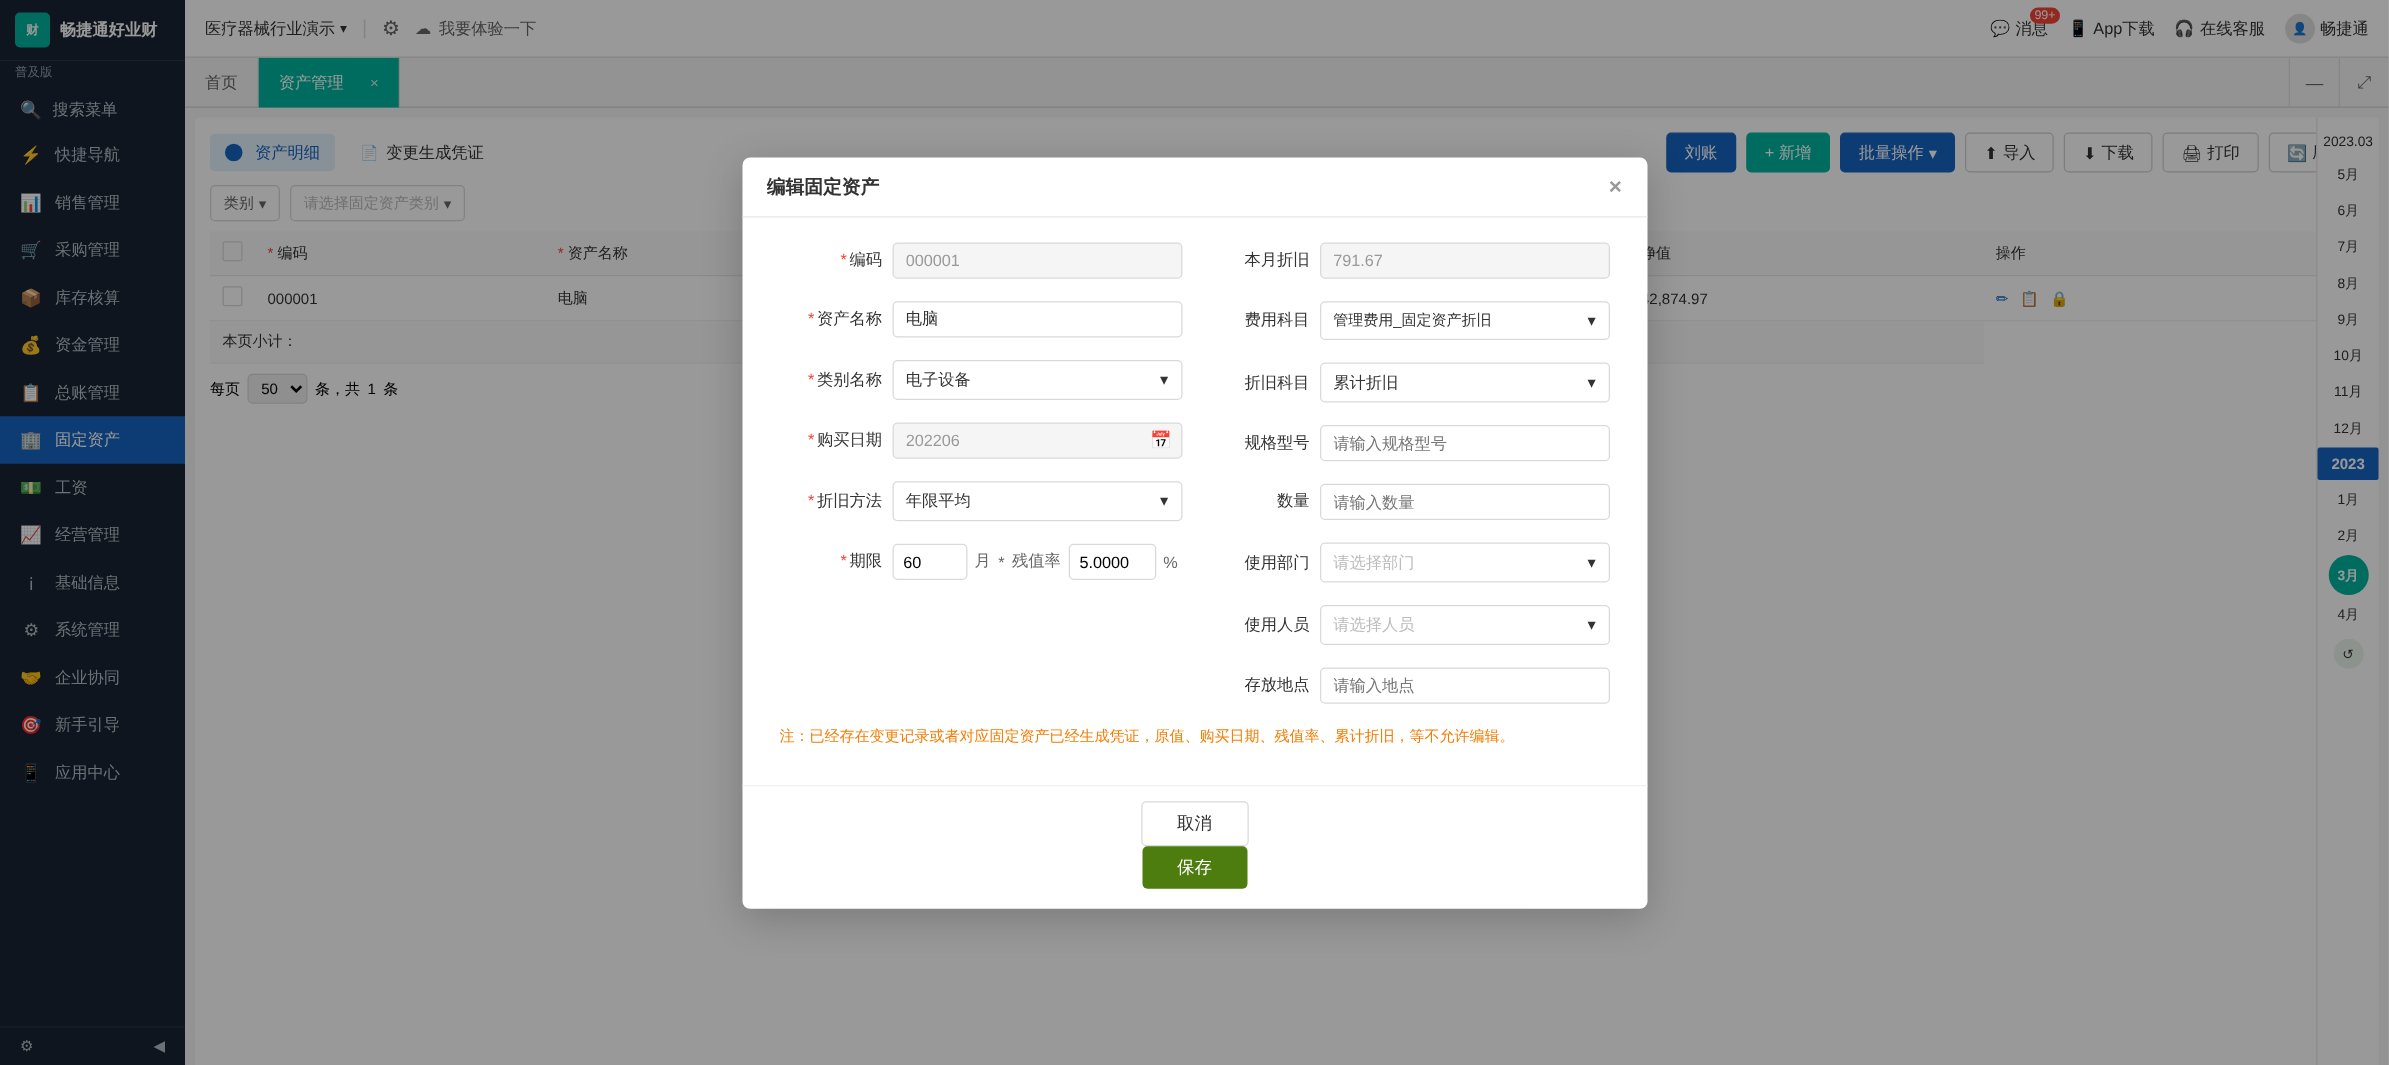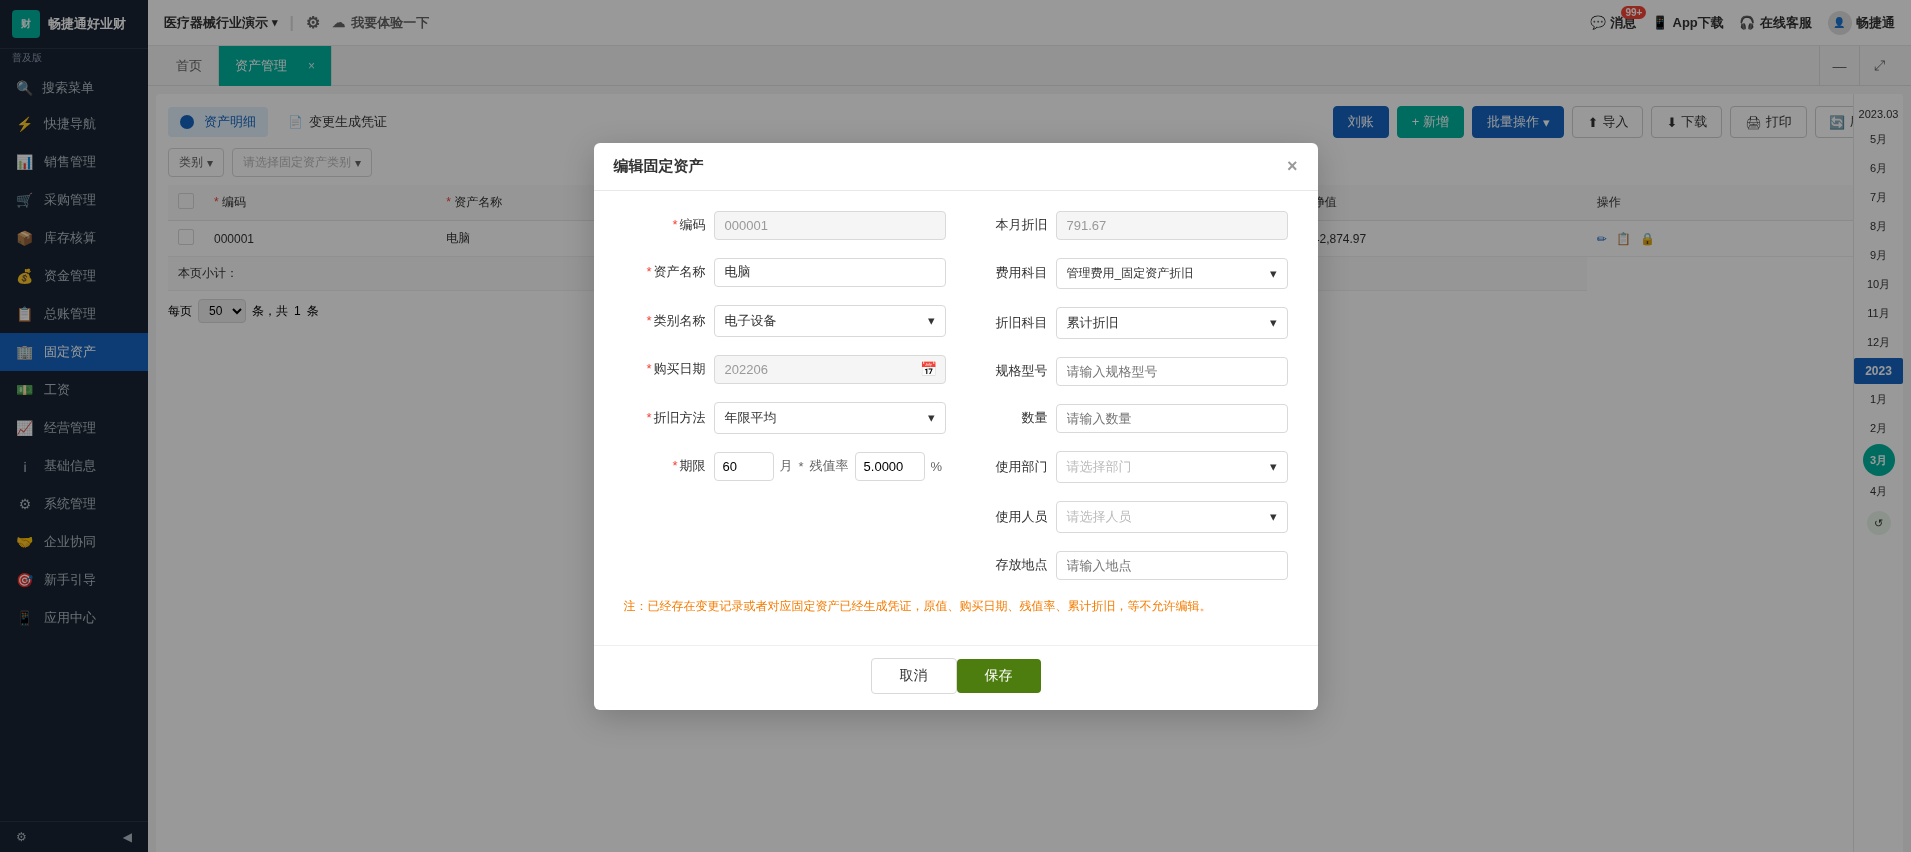--- a/index.html
+++ b/index.html
@@ -28,39 +28,39 @@
     .sidebar-item-icon { width: 18px; height: 18px; display: flex; align-items: center; justify-content: center; font-size: 14px; }
     .sidebar-search { display: flex; align-items: center; gap: 8px; padding: 8px 16px; font-size: 13px; color: #b0bec5; cursor: pointer; }
     .sidebar-bottom {
       border-top: 1px solid #2a3545; padding: 8px 16px; display: flex; align-items: center; gap: 10px; color: #b0bec5; font-size: 12px;
     }
 
     
     .topbar {
       position: fixed; left: 148px; top: 0; right: 0; height: 46px;
       background: #fff; border-bottom: 1px solid #e8e8e8; display: flex; align-items: center;
-      padding: 0 16px; gap: 12px; z-index: 9; font-weight: bold;
+      padding: 0 16px; gap: 12px; z-index: 9;
     }
     .topbar-company { font-size: 13px; color: #333; display: flex; align-items: center; gap: 4px; cursor: pointer; }
     .topbar-sep { color: #ddd; }
     .topbar-settings { font-size: 16px; color: #666; cursor: pointer; }
     .topbar-experience { display: flex; align-items: center; gap: 6px; font-size: 13px; color: #666; }
     .topbar-right { margin-left: auto; display: flex; align-items: center; gap: 16px; }
     .topbar-badge { position: relative; display: flex; align-items: center; gap: 4px; font-size: 13px; color: #333; cursor: pointer; }
     .badge-count {
       position: absolute; top: -8px; right: -10px;
       background: #f44336; color: #fff; border-radius: 8px; font-size: 10px; padding: 1px 4px; min-width: 18px; text-align: center;
     }
     .topbar-user { display: flex; align-items: center; gap: 4px; font-size: 13px; color: #333; cursor: pointer; }
     .user-avatar { width: 24px; height: 24px; background: #e0e0e0; border-radius: 50%; display: flex; align-items: center; justify-content: center; font-size: 10px; }
 
     
     .tabbar {
       position: fixed; left: 148px; top: 46px; right: 0; height: 40px;
-      background: #f5f5f5; border-bottom: 1px solid #e0e0e0; display: flex; align-items: center; padding: 0 12px; z-index: 8; text-align: right;
+      background: #f5f5f5; border-bottom: 1px solid #e0e0e0; display: flex; align-items: center; padding: 0 0; z-index: 8; text-align: right;
     }
     .tab {
       height: 40px; display: flex; align-items: center; padding: 0 16px; font-size: 13px;
       color: #666; cursor: pointer; border-right: 1px solid #e0e0e0; gap: 8px;
     }
     .tab.active { background: #00b4a0; color: #fff; gap: 21px; }
     .tab-close { font-size: 12px; opacity: 0.8; cursor: pointer; }
     .tab-actions { margin-left: auto; display: flex; align-items: center; }
     .tab-action-btn { width: 40px; height: 40px; display: flex; align-items: center; justify-content: center; font-size: 14px; color: #666; cursor: pointer; border-left: 1px solid #e0e0e0; }
 
@@ -152,21 +152,21 @@
       font-size: 13px; color: #333; display: flex; align-items: center; justify-content: space-between;
       cursor: pointer; background: #fff;
     }
     .form-cal-btn { position: absolute; right: 8px; font-size: 14px; color: #999; cursor: pointer; }
     .form-row-inline { display: flex; align-items: center; gap: 6px; flex: 1; }
     .form-input-sm { width: 60px; border: 1px solid #d9d9d9; border-radius: 4px; padding: 6px 8px; font-size: 13px; }
     .form-unit { font-size: 13px; color: #666; }
     .note-text { font-size: 12px; color: #f57c00; padding: 0 10px 10px; }
     .modal-footer {
       display: flex; align-items: center; justify-content: center; 
-      padding: 12px 20px 16px; border-top: 1px solid #f0f0f0;
+      padding: 12px 20px 16px; border-top: 1px solid #f0f0f0; flex-direction: column;
     }
     .btn-cancel { padding: 8px 28px; border: 1px solid #d9d9d9; background: #fff; color: #333; border-radius: 4px; font-size: 14px; cursor: pointer; }
     .btn-save { padding: 8px 28px; background: #4d7c0f; color: #fff; border: none; border-radius: 4px; font-size: 14px; cursor: pointer; }
     .checkbox-cell { width: 16px; height: 16px; border: 1px solid #d9d9d9; border-radius: 2px; display: inline-block; }
   </style>
 </head>
 <body>
 
 <div class="sidebar">
   <div class="sidebar-logo">

